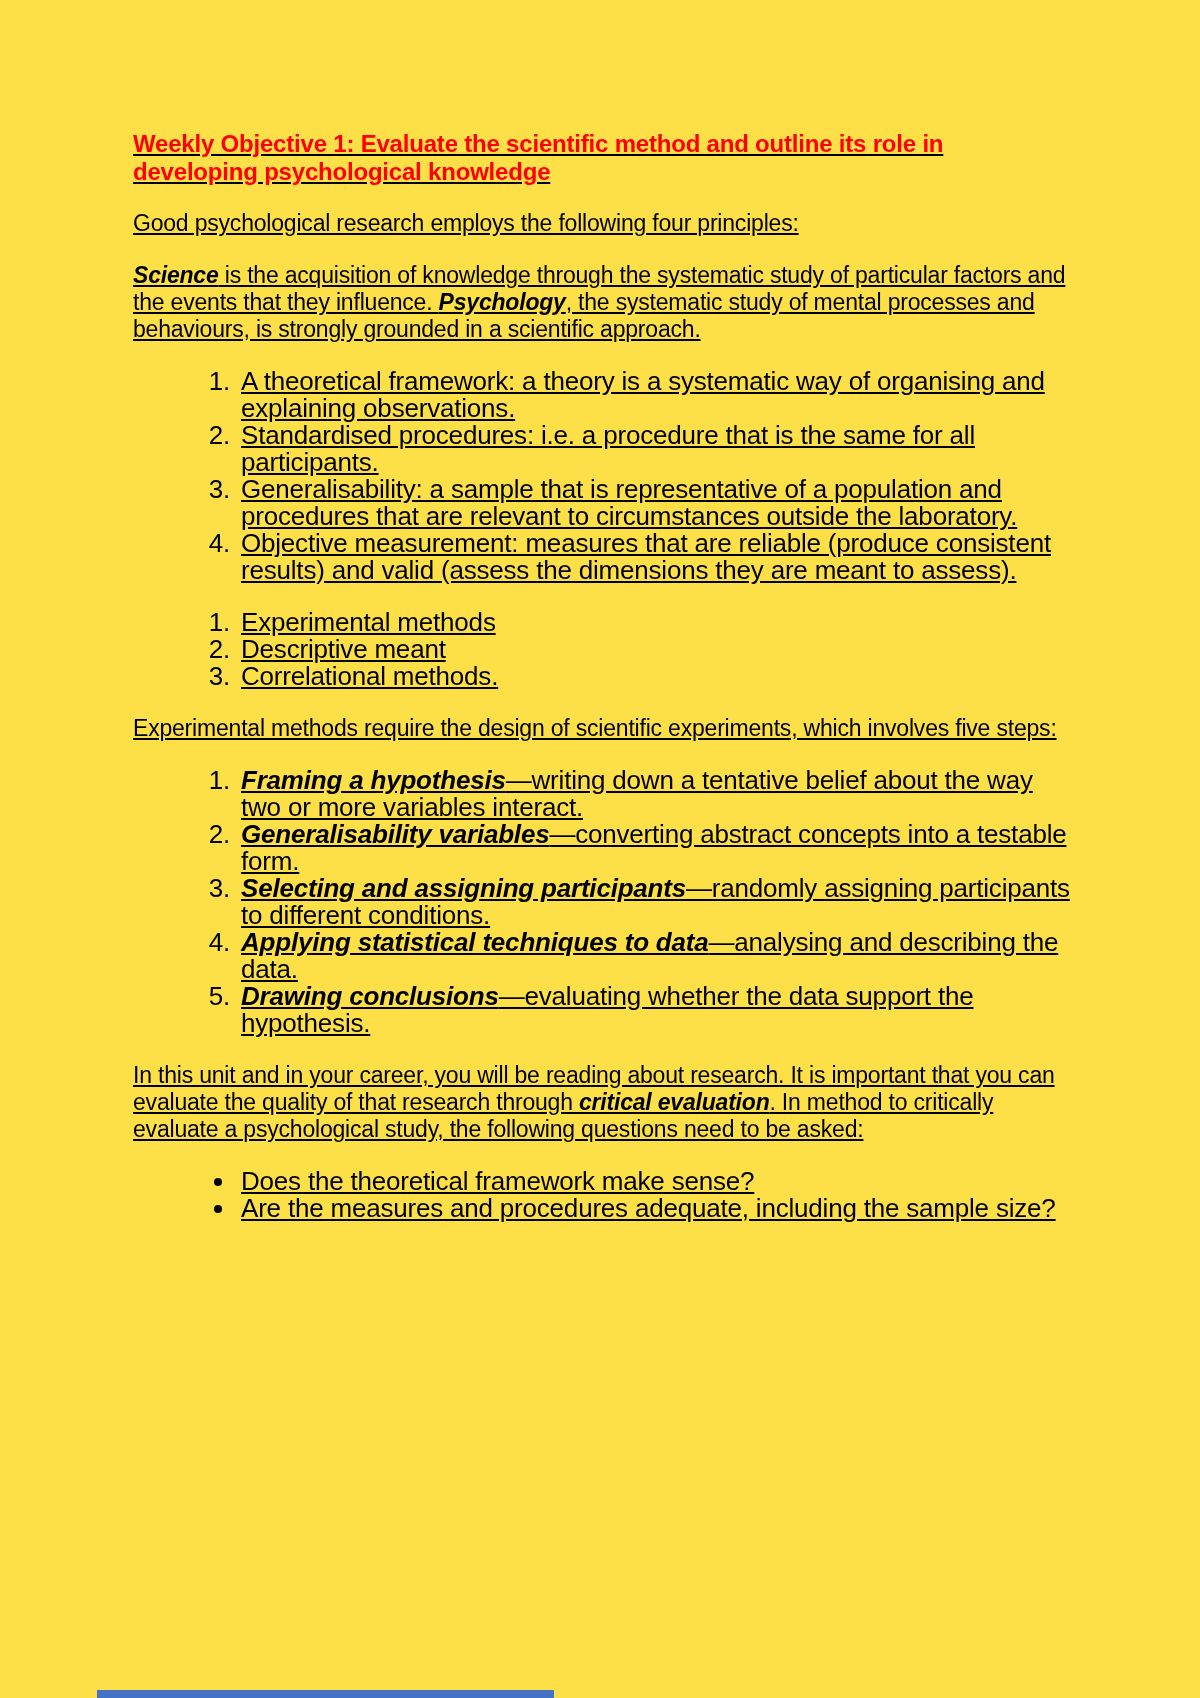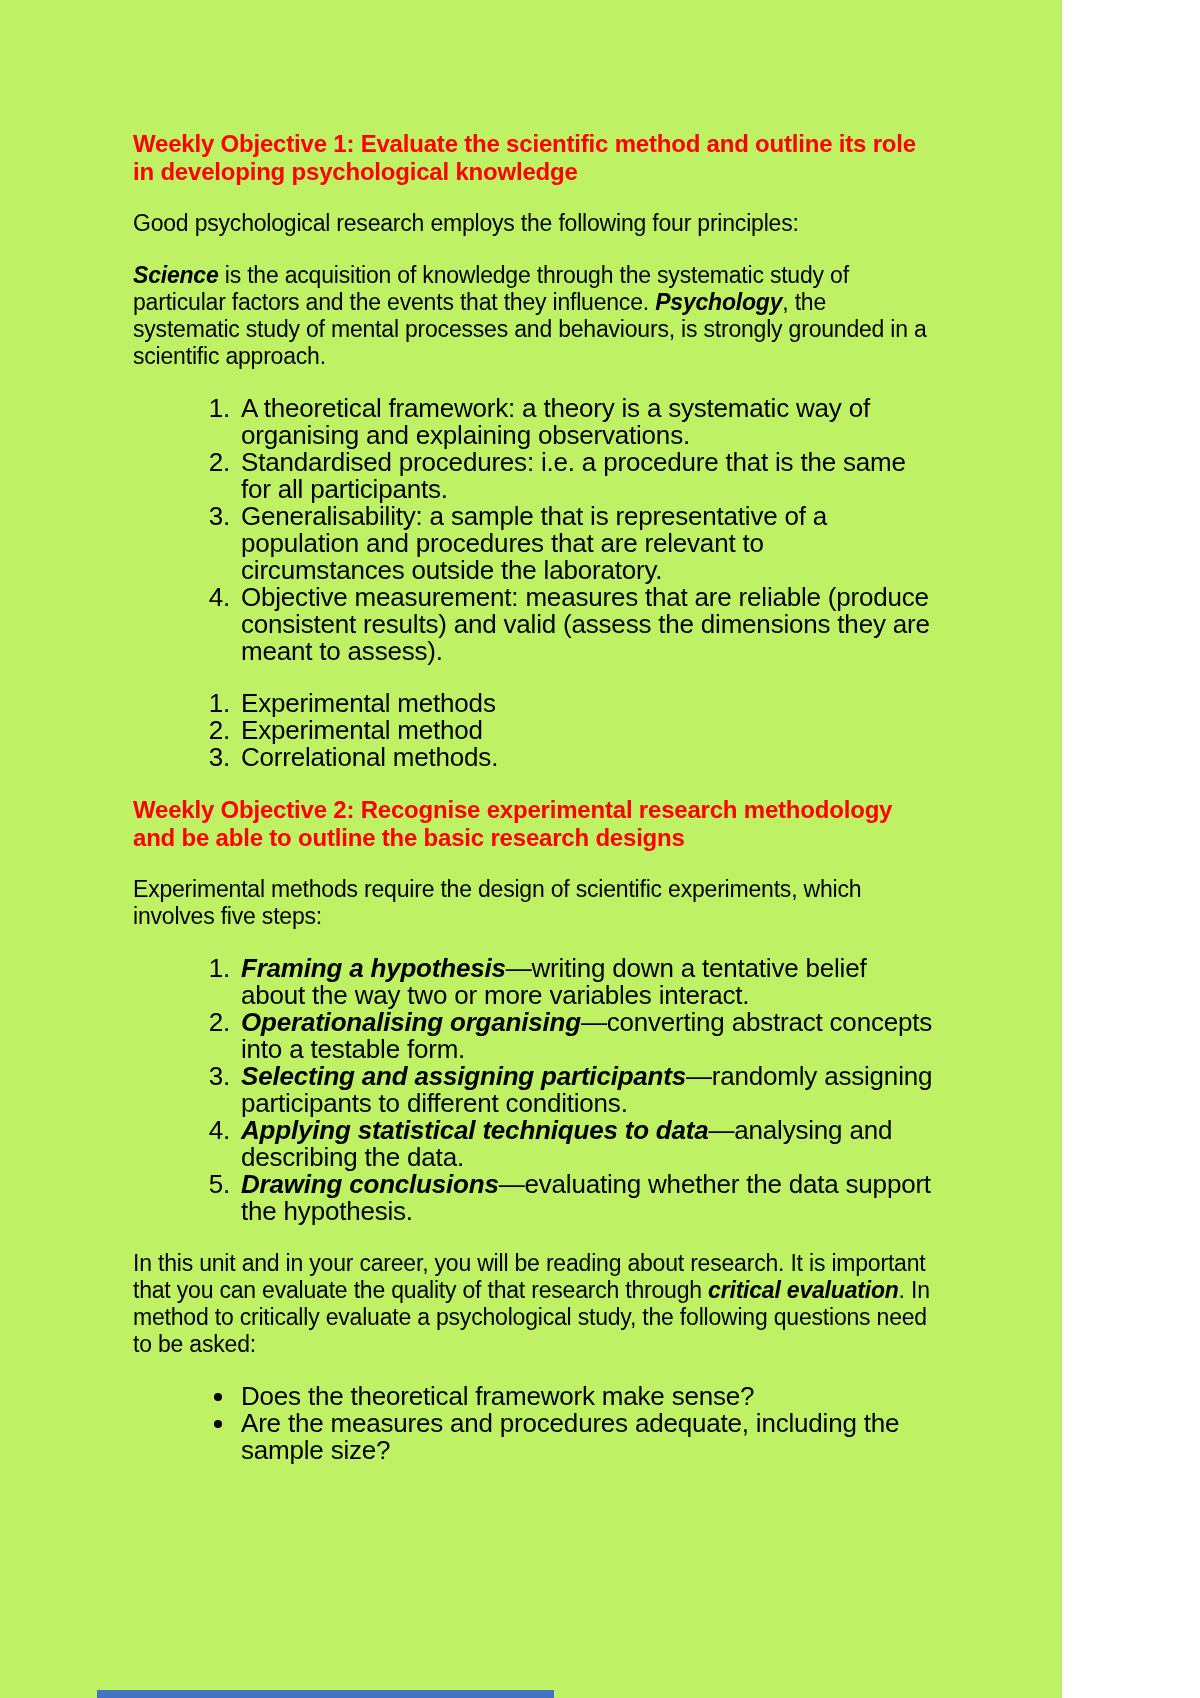--- a/index.html
+++ b/index.html
@@ -1,23 +1,24 @@
 <!DOCTYPE html>
 <html><head>
 <meta charset="utf-8">
 <style>
   html, body { margin: 0; padding: 0; background: #ffffff; }
   .page {
     position: relative;
-    width: 1062px;
+    width: 1200px;
     height: 1698px;
-    background: #bef264;
+    background: #fde047;
     overflow: hidden;
     font-family: "Liberation Sans", sans-serif;
     color: #000000;
+    text-decoration: underline;
   }
   .content {
     padding: 130px 128px 0 133px;
     letter-spacing: -0.2px;
   }
   .heading {
     color: #fe0000;
     font-weight: bold;
     font-size: 24px;
     line-height: 28px;
@@ -67,31 +68,30 @@
     <ol class="num-list">
       <li>A theoretical framework: a theory is a systematic way of organising and explaining observations.</li>
       <li>Standardised procedures: i.e. a procedure that is the same for all participants.</li>
       <li>Generalisability: a sample that is representative of a population and procedures that are relevant to circumstances outside the laboratory.</li>
       <li>Objective measurement: measures that are reliable (produce consistent results) and valid (assess the dimensions they are meant to assess).</li>
     </ol>
 
 
     <ol class="num-list">
       <li>Experimental methods</li>
-      <li>Experimental method</li>
+      <li>Descriptive meant</li>
       <li>Correlational methods.</li>
     </ol>
 
-    <h1 class="heading">Weekly Objective 2: Recognise experimental research methodology and be able to outline the basic research designs</h1>
 
     <p class="para">Experimental methods require the design of scientific experiments, which involves five steps:</p>
 
     <ol class="num-list">
       <li><span class="bi">Framing a hypothesis</span><span>—writing down a tentative belief about the way two or more variables interact.</span></li>
-      <li><span class="bi">Operationalising organising</span><span>—converting abstract concepts into a testable form.</span></li>
+      <li><span class="bi">Generalisability variables</span><span>—converting abstract concepts into a testable form.</span></li>
       <li><span class="bi">Selecting and assigning participants</span><span>—randomly assigning participants to different conditions.</span></li>
       <li><span class="bi">Applying statistical techniques to data</span><span>—analysing and describing the data.</span></li>
       <li><span class="bi">Drawing conclusions</span><span>—evaluating whether the data support the hypothesis.</span></li>
     </ol>
 
     <p class="para"><span>In this unit and in your career, you will be reading about research. It is important that you can evaluate the quality of that research through </span><span class="bi">critical evaluation</span><span>. In method to critically evaluate a psychological study, the following questions need to be asked:</span></p>
 
     <ul class="bullet-list">
       <li>Does the theoretical framework make sense?</li>
       <li>Are the measures and procedures adequate, including the sample size?</li>

